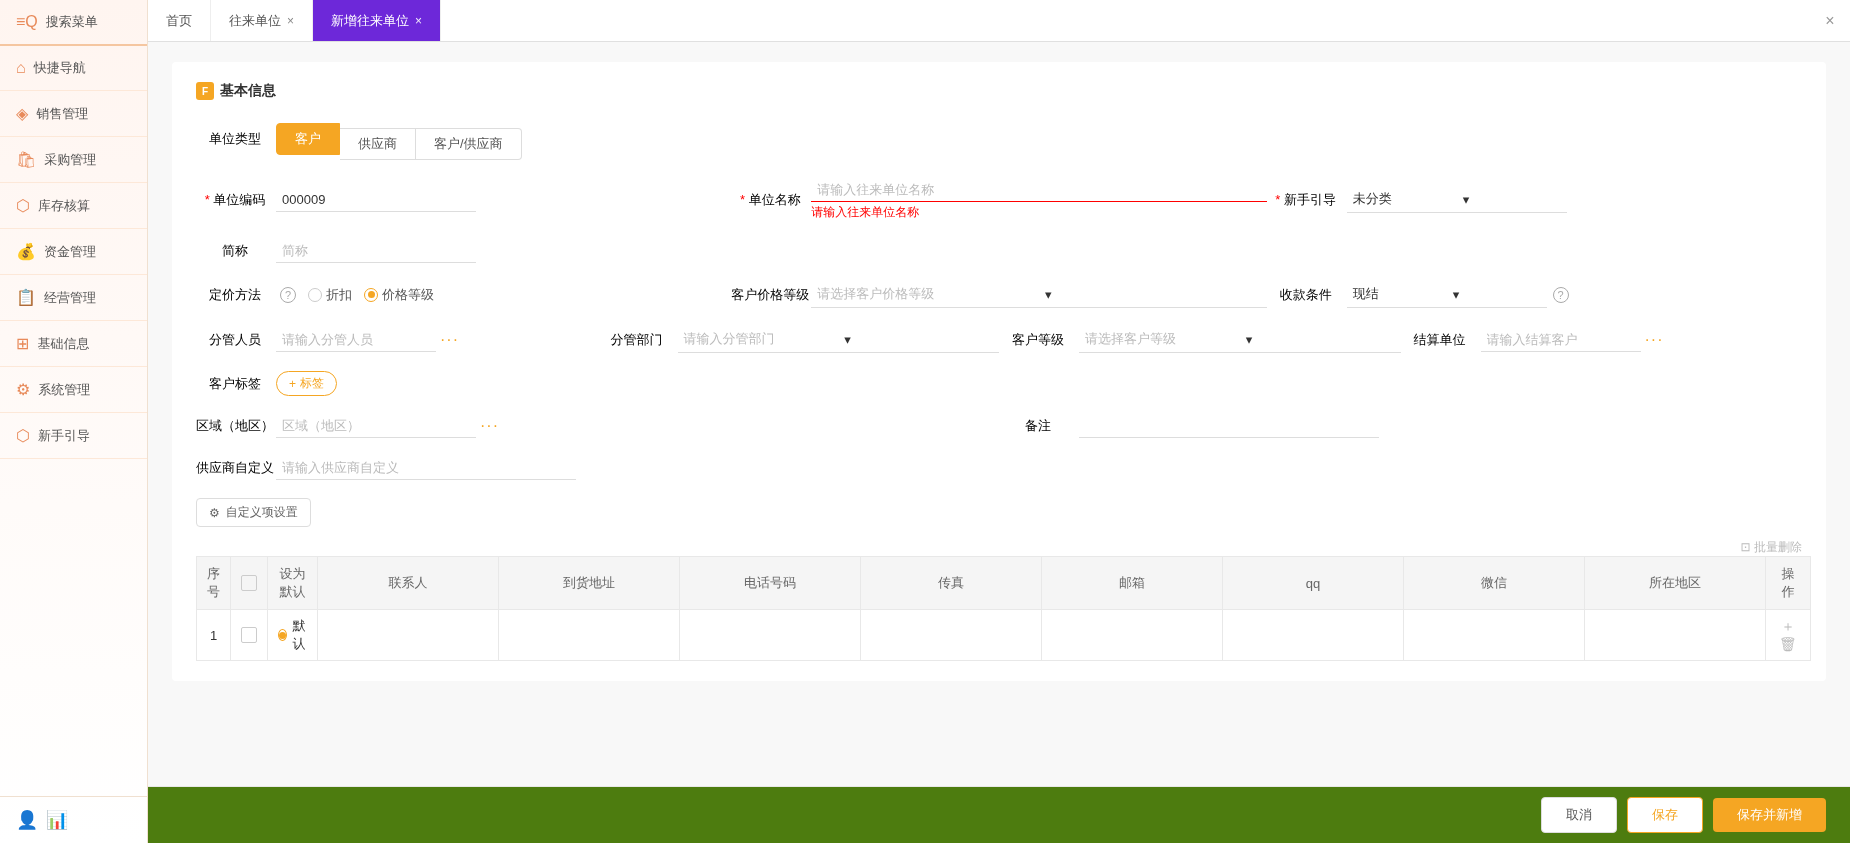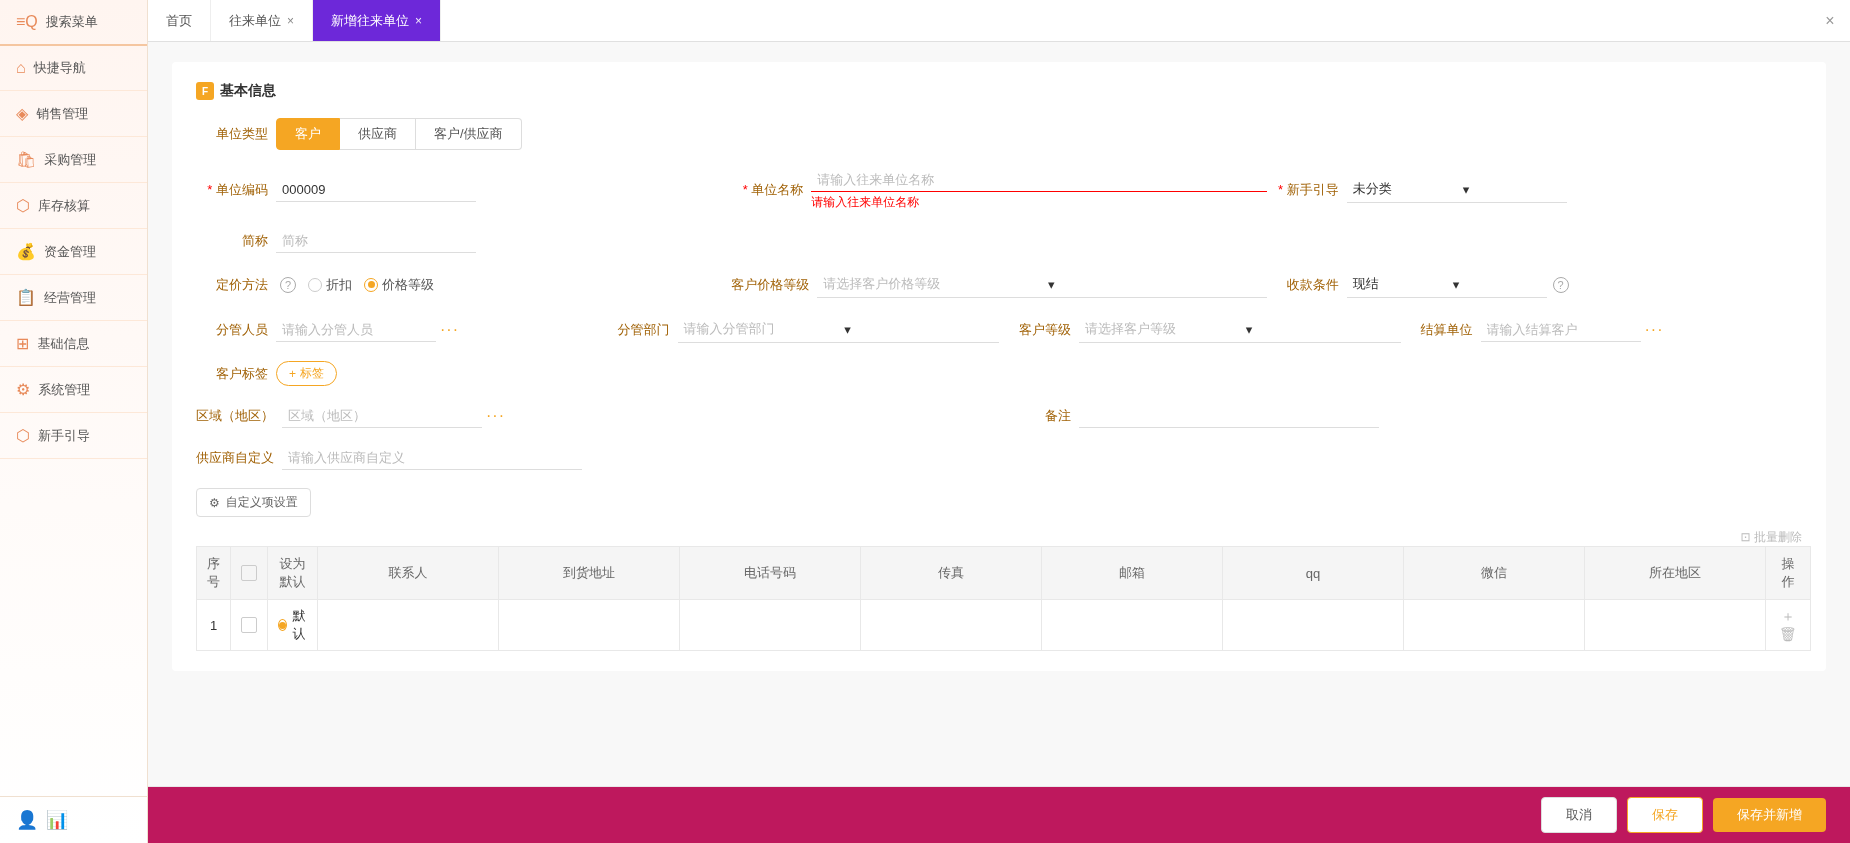--- a/index.html
+++ b/index.html
@@ -124,25 +124,25 @@
     }
 
     .form-group {
       display: flex;
       align-items: center;
       flex: 1;
       min-width: 280px;
     }
 
     .form-label {
-      color: #a16207;
+      color: #000000;
       font-size: 13px;
       white-space: nowrap;
-      text-align: right;
-      padding-right: 8px;
+      text-align: center;
+      padding-right: 2px;
       min-width: 80px;
     }
     .form-label.required::before {
       content: '* ';
       color: red;
     }
 
     .form-input {
       border: none;
       border-bottom: 1px solid #ddd;
@@ -177,21 +177,21 @@
       padding: 6px 18px;
       border: 1px solid #ddd;
       background: #fff;
       cursor: pointer;
       font-size: 13px;
       color: #555;
     }
     .unit-btn.active { background: #f5a623; color: #fff; border-color: #f5a623; }
     .unit-btn:first-child { border-radius: 4px 0 0 4px; }
     .unit-btn:last-child { border-radius: 0 4px 4px 0; }
-    .unit-btn:not(:first-child) { border-left: none; }
+    .unit-btn:not(:first-child) { border-left: none; margin-top: 10px; }
 
     
     .radio-group { display: flex; align-items: center; gap: 12px; }
     .radio-item { display: flex; align-items: center; gap: 4px; cursor: pointer; }
     .radio-circle {
       width: 14px; height: 14px;
       border-radius: 50%;
       border: 1.5px solid #ccc;
       display: flex; align-items: center; justify-content: center;
     }
@@ -269,21 +269,21 @@
     
     .batch-delete {
       text-align: right;
       color: #bbb;
       font-size: 12px;
       cursor: pointer;
     }
 
     
     .footer {
-      background: #be185d;
+      background: #4d7c0f;
       border-top: 1px solid #e8e8e8;
       padding: 10px 24px;
       display: flex;
       justify-content: flex-end;
       gap: 10px;
       align-items: center;
     }
     .btn-cancel {
       padding: 8px 24px;
       border: 1px solid #ddd;

